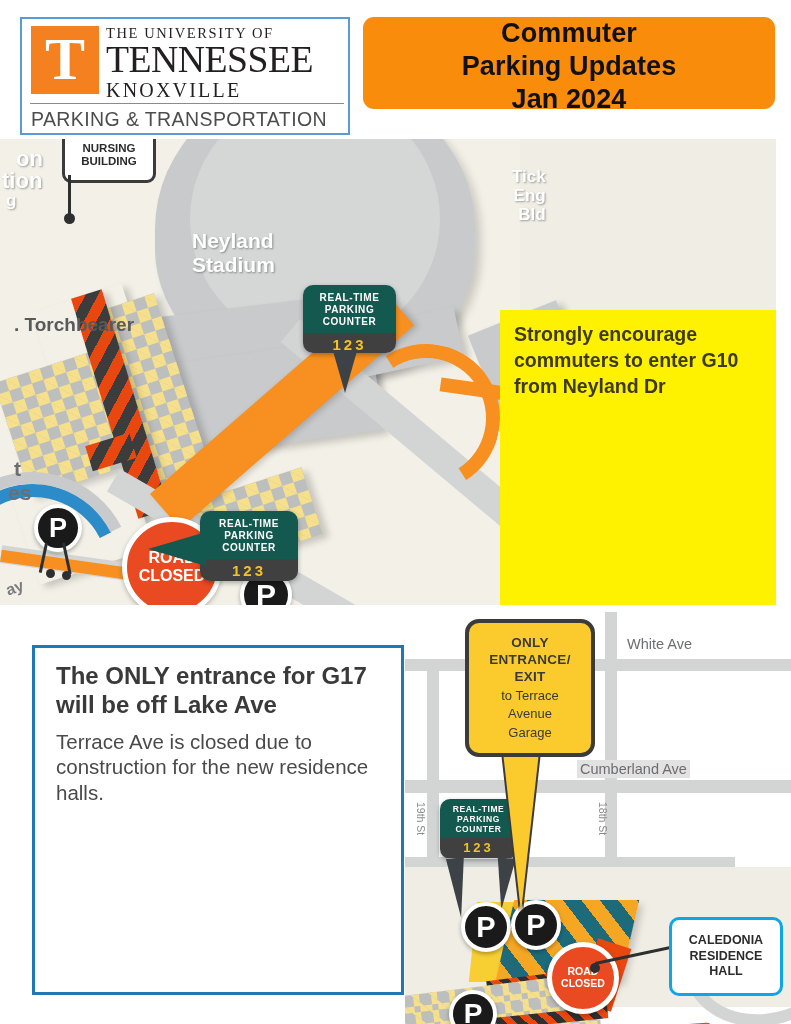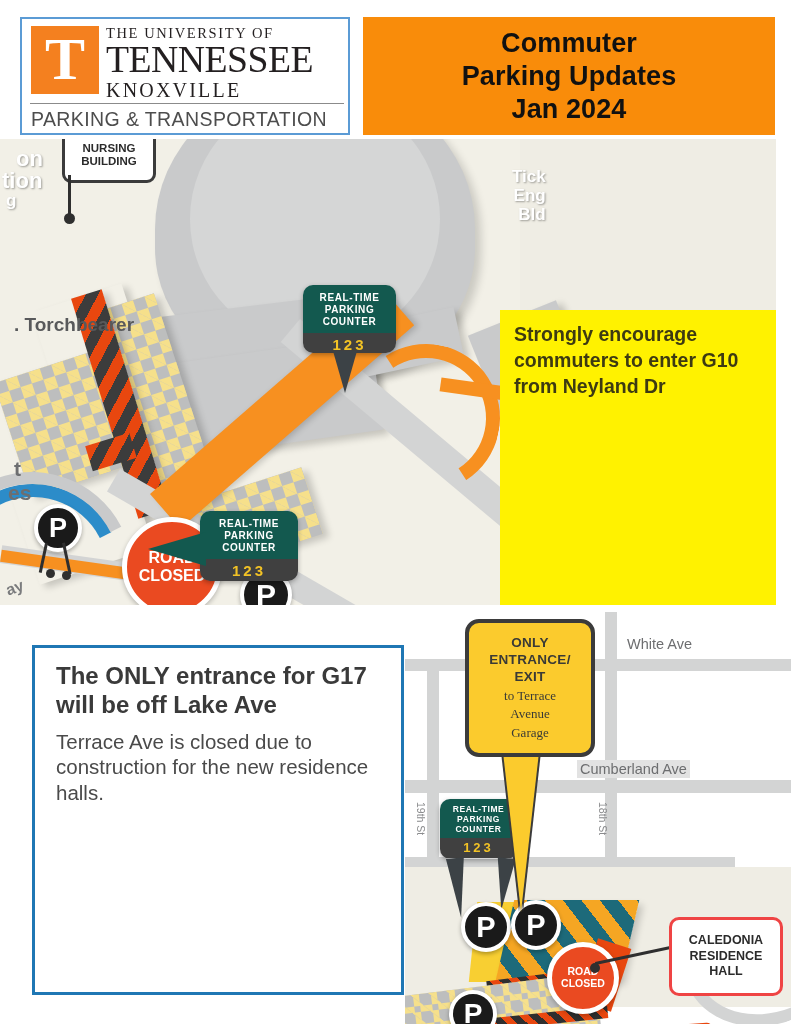--- a/index.html
+++ b/index.html
@@ -19,22 +19,22 @@
   #logo-words{position:absolute;left:84px;top:6px;width:238px;
               font-family:"Liberation Serif",serif;color:#231f20;}
   #logo-l1{font-size:14.5px;letter-spacing:1.6px;line-height:16px;font-weight:normal;}
   #logo-l2{font-size:37px;letter-spacing:-0.5px;line-height:38px;font-weight:normal;
            transform:scaleX(1.02);transform-origin:left center;}
   #logo-l3{font-size:20px;letter-spacing:2.2px;line-height:20px;margin-top:1px;}
   #logo-rule{position:absolute;left:8px;top:84px;width:314px;height:1px;background:#8b8b8b;}
   #logo-sub{position:absolute;left:9px;top:89px;width:314px;font-size:19.5px;
             letter-spacing:0.4px;color:#4d4d4d;font-family:"Liberation Sans",sans-serif;}
 
-  #title-box{position:absolute;left:363px;top:17px;width:412px;height:118px;
-             background:#F98C0A;display:flex;align-items:center;justify-content:center;}
+  #title-box{position:absolute;left:363px;top:17px;width:412px;height:92px;
+             background:#F98C0A;display:flex;justify-content:center;border-radius:11px;}
   #title-text{color:#111;font-weight:bold;font-size:27px;line-height:33px;
               text-align:center;letter-spacing:0.1px;}
   #title-text div{white-space:nowrap;}
 
   
   #map-top{position:absolute;left:0px;top:139px;width:776px;height:466px;
            background:#EFEDE4;overflow:hidden;}
   #map-top-inner{position:absolute;inset:0;}
 
   
@@ -120,33 +120,33 @@
   #map-bot{position:absolute;left:405px;top:612px;width:386px;height:412px;
            background:#fff;overflow:hidden;}
 
   
   #entrance-callout{position:absolute;left:60px;top:7px;width:130px;height:138px;
                     background:#FBCB2D;border:4px solid #3B3B3B;border-radius:14px;
                     box-sizing:border-box;z-index:6;
                     display:flex;flex-direction:column;align-items:center;
                     justify-content:center;color:#3a3a36;text-align:center;}
   #entrance-callout .big{font-weight:bold;font-size:13.5px;line-height:1.28;letter-spacing:.3px;}
-  #entrance-callout .sml{font-size:13px;line-height:1.3;margin-top:2px;font-family:Liberation Serif, serif;}
+  #entrance-callout .sml{font-size:13px;line-height:1.3;margin-top:2px;}
   #callout-spike{position:absolute;left:98px;top:140px;width:0;height:0;z-index:5;
                  border-left:18px solid transparent;border-right:18px solid transparent;
                  border-top:160px solid #FBCB2D;
                  filter:drop-shadow(2px 0 0 #3B3B3B) drop-shadow(-2px 0 0 #3B3B3B);}
 
   .st-lbl{position:absolute;color:#6d6e70;font-size:14.5px;white-space:nowrap;}
   .st-lbl-v{position:absolute;color:#8a8b8d;font-size:10.5px;white-space:nowrap;
             writing-mode:vertical-rl;}
   .st-road{position:absolute;background:#D3D4D4;}
 
   #caledonia{position:absolute;left:264px;top:305px;width:108px;height:73px;
-             background:#fff;border:3px solid #ef4444;border-radius:10px;
+             background:#fff;border:3px solid #0ea5e9;border-radius:10px;
              display:flex;align-items:center;justify-content:center;text-align:center;
              color:#2b2b2b;font-weight:bold;font-size:12.5px;line-height:1.25;z-index:4;}
 </style>
 </head>
 <body>
 
 <div id="header">
 
   <div id="logo-box">
     <div id="logo-top">
@@ -242,20 +242,24 @@
     <div class="leader-dot" style="left:64px;top:74px;"></div>
 
     <div class="map-lbl" style="left:16px;top:8px;font-size:22px;">on</div>
     <div class="map-lbl" style="left:2px;top:30px;font-size:22px;">tion</div>
     <div class="map-lbl" style="left:6px;top:52px;font-size:17px;">g</div>
     <div class="map-lbl" style="left:14px;top:318px;font-size:21px;color:#6d6e70;text-shadow:none;">t</div>
     <div class="map-lbl" style="left:8px;top:342px;font-size:21px;color:#6d6e70;text-shadow:none;">es</div>
     <div class="map-lbl" style="left:6px;top:440px;font-size:16px;color:#7a7b7d;text-shadow:none;
                 transform:rotate(-20deg);">ay</div>
 
+    <div class="map-lbl" style="left:192px;top:90px;font-size:21px;text-align:left;">
+      <div>Neyland</div>
+      <div>Stadium</div>
+    </div>
 
 
     <div class="map-lbl" style="left:512px;top:28px;font-size:17px;text-align:right;">
       <div>Tick</div>
       <div>Eng</div>
       <div>Bld</div>
     </div>
 
     <div class="map-lbl" style="left:14px;top:175px;font-size:19px;color:#58595B;text-shadow:none;">. Torchbearer</div>
 

